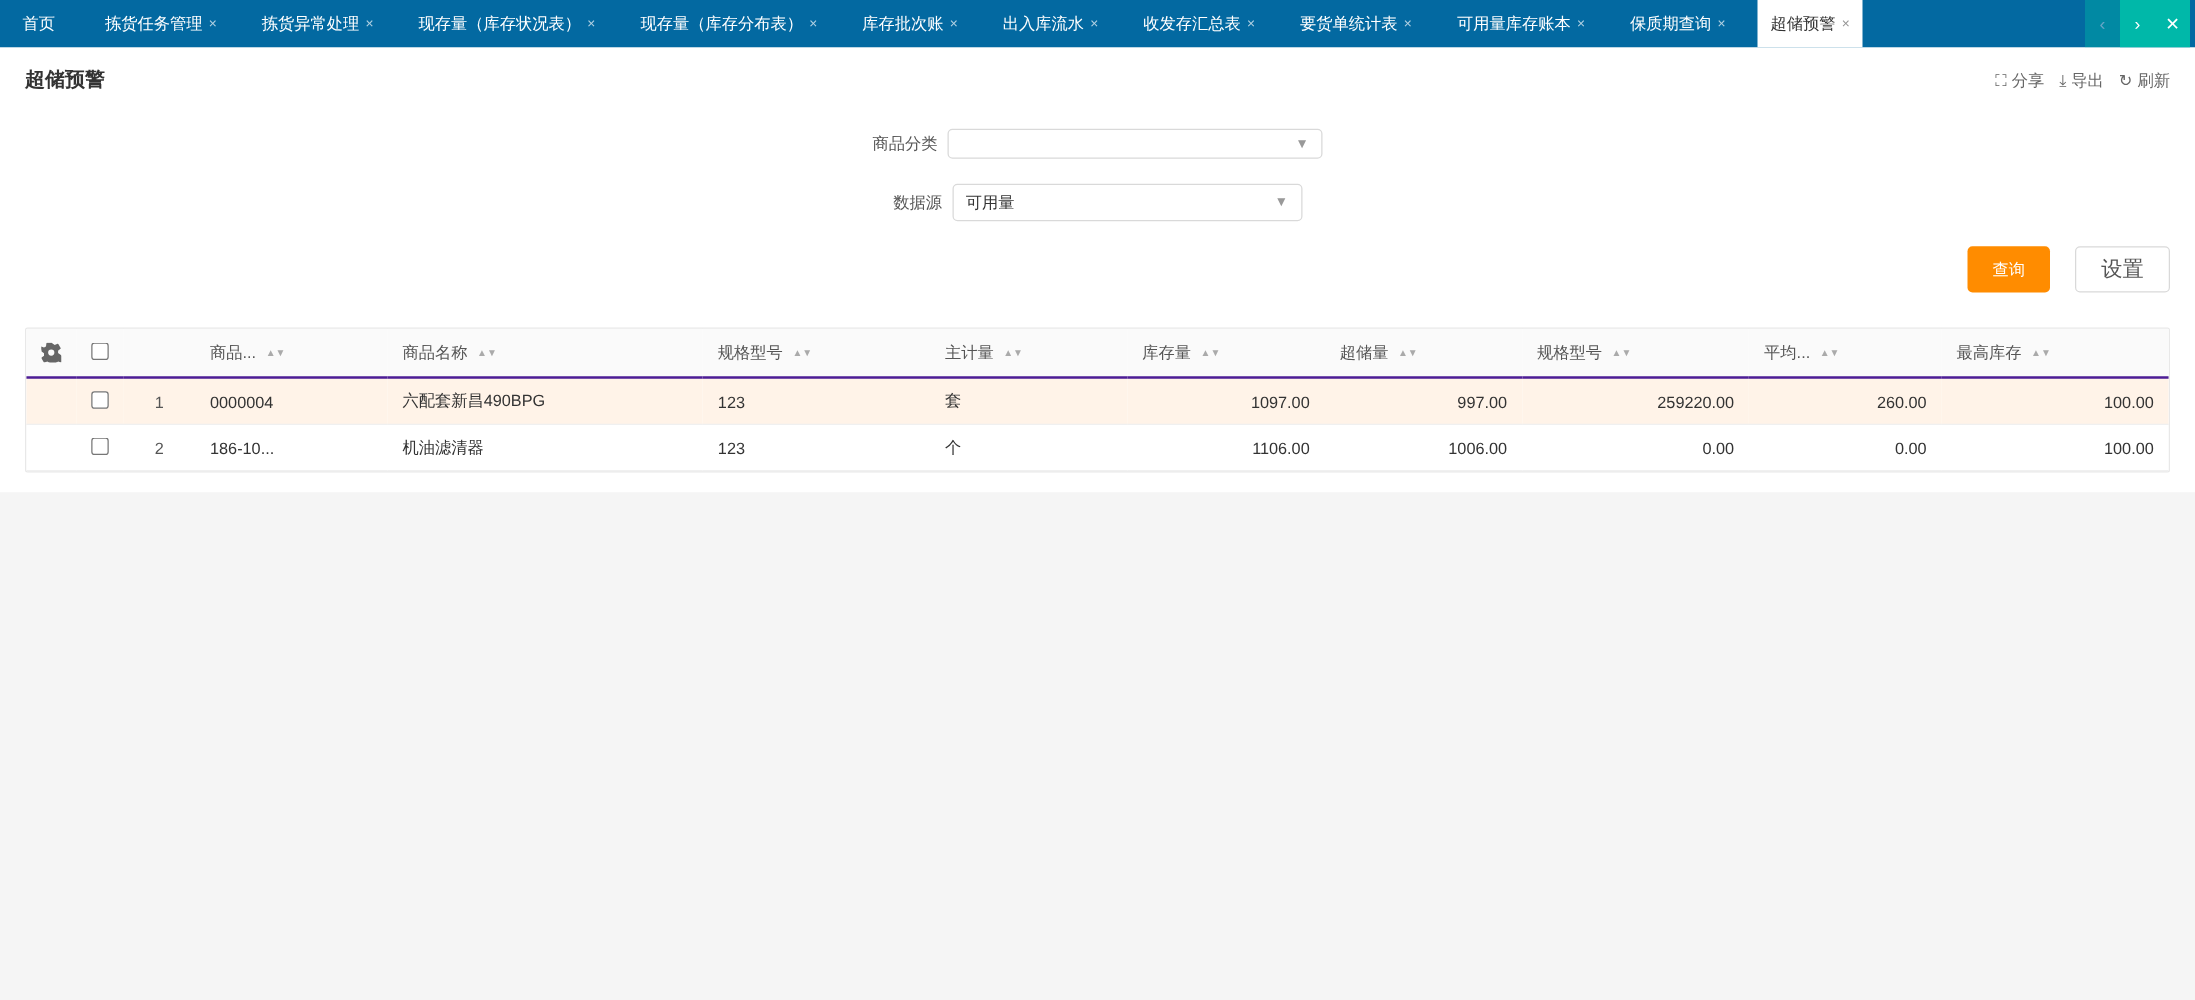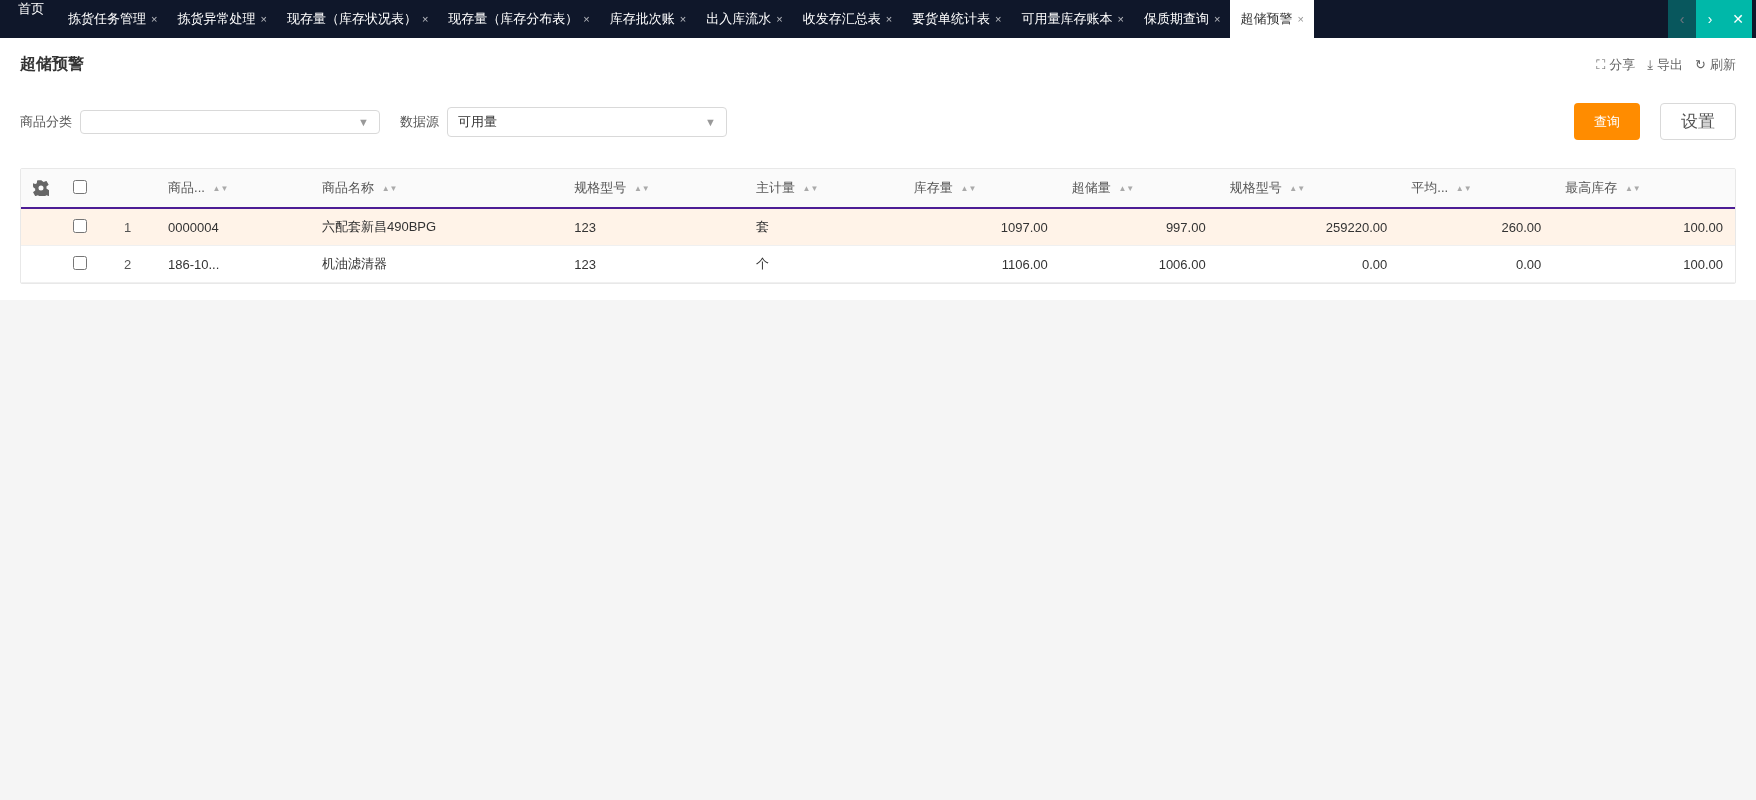--- a/index.html
+++ b/index.html
@@ -1,25 +1,27 @@
 <!DOCTYPE html>
 <html><head>
   <meta charset="utf-8">
   <style>
     * { box-sizing: border-box; margin: 0; padding: 0; font-family: 'Microsoft YaHei', Arial, sans-serif; font-size: 13px; }
     body { background: #f5f5f5; min-width: 1756px; }
 
     
     .top-nav {
       display: flex;
-      background: #0f172a;
+      align-items: center;
+      background: #0369a1;
       height: 38px;
       padding: 0 4px;
       overflow: hidden;
       white-space: nowrap;
+      gap: 16px;
     }
     .nav-tab {
       display: inline-flex;
       align-items: center;
       padding: 4px 10px;
       height: 38px;
       color: #fff;
       cursor: pointer;
       font-size: 12.5px;
       flex-shrink: 0;
@@ -93,20 +95,21 @@
       border: none;
     }
 
     
     .filter-area {
       display: flex;
       align-items: center;
       gap: 20px;
       margin-bottom: 16px;
       padding: 12px 0;
+      flex-direction: column;
     }
     .filter-item {
       display: flex;
       align-items: center;
       gap: 8px;
     }
     .filter-label {
       color: #555;
       font-size: 13px;
       white-space: nowrap;

